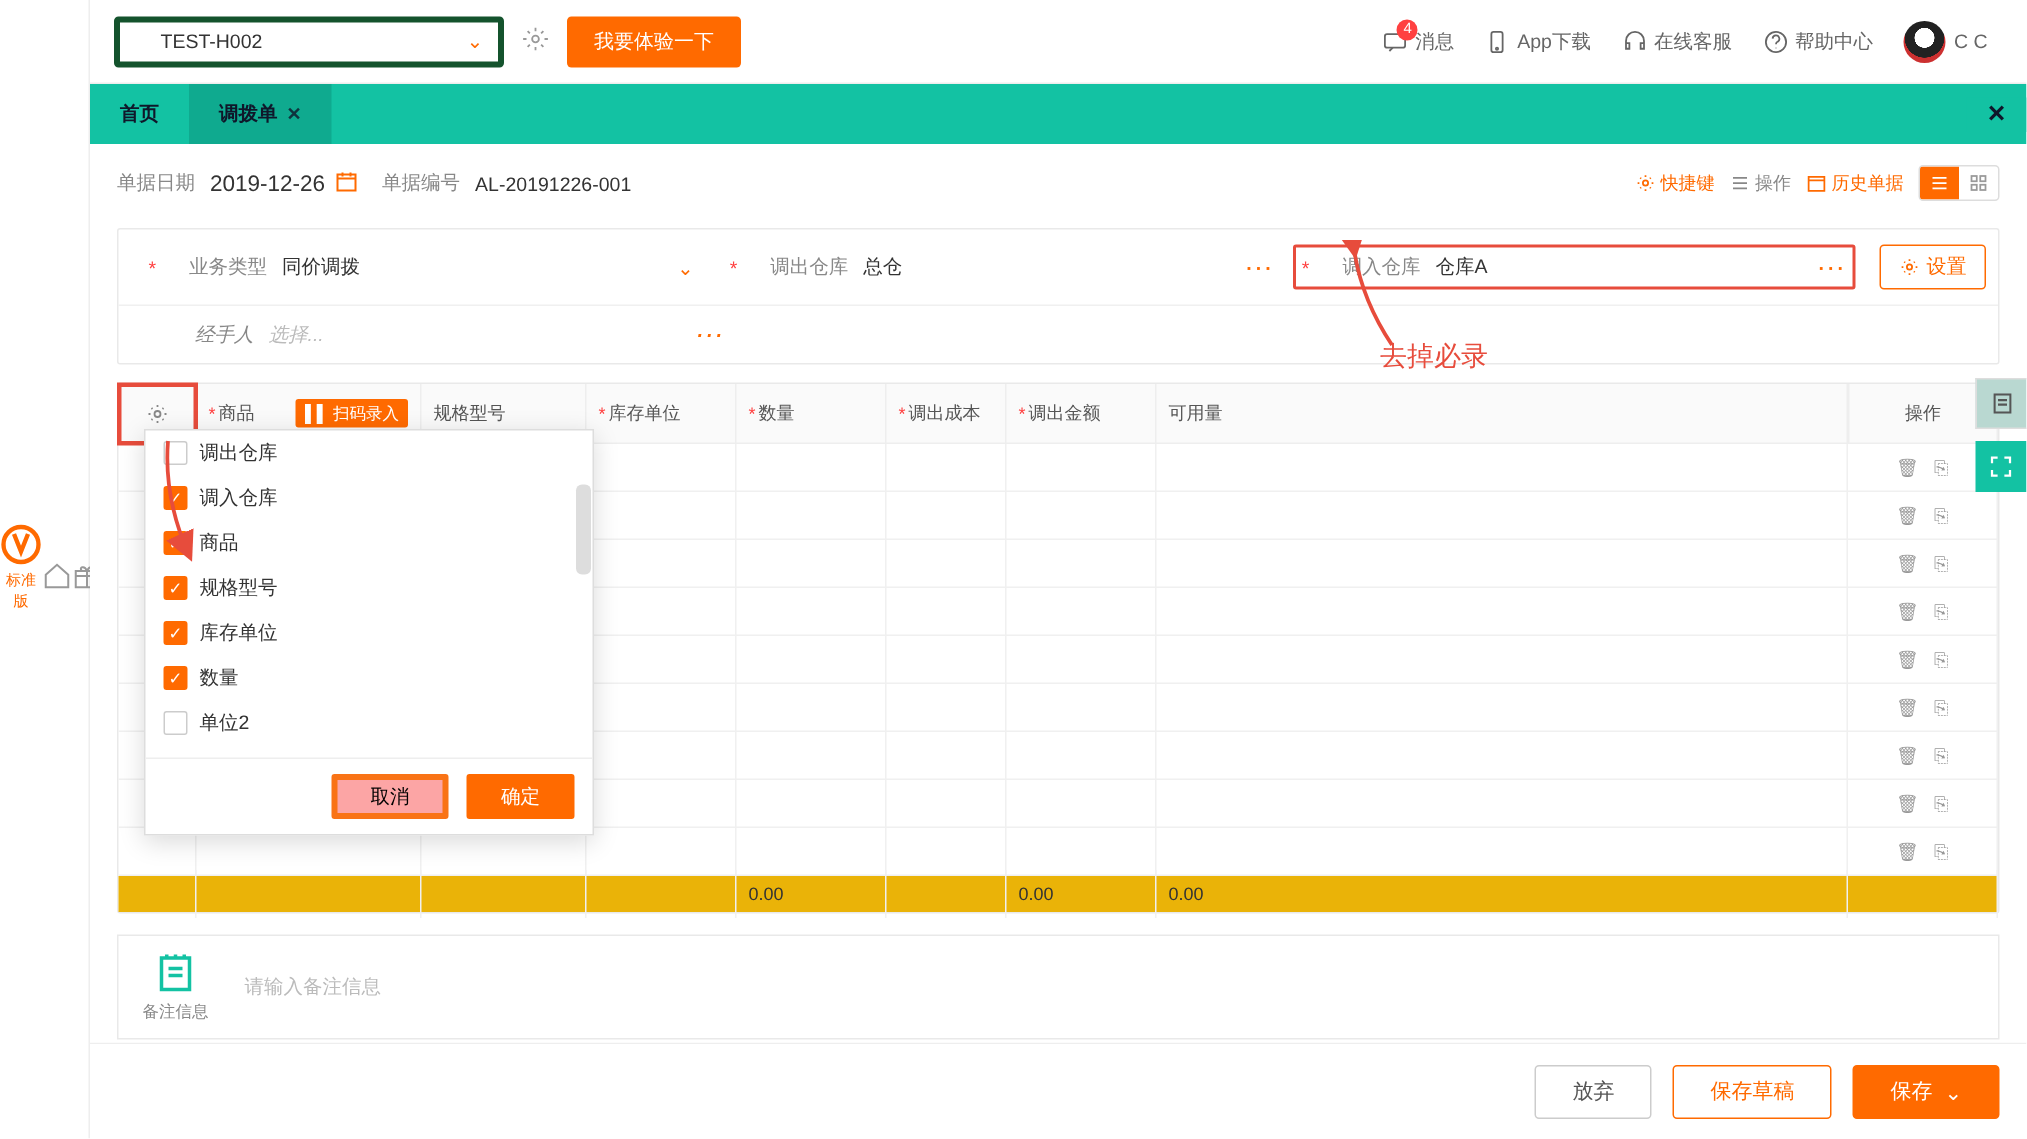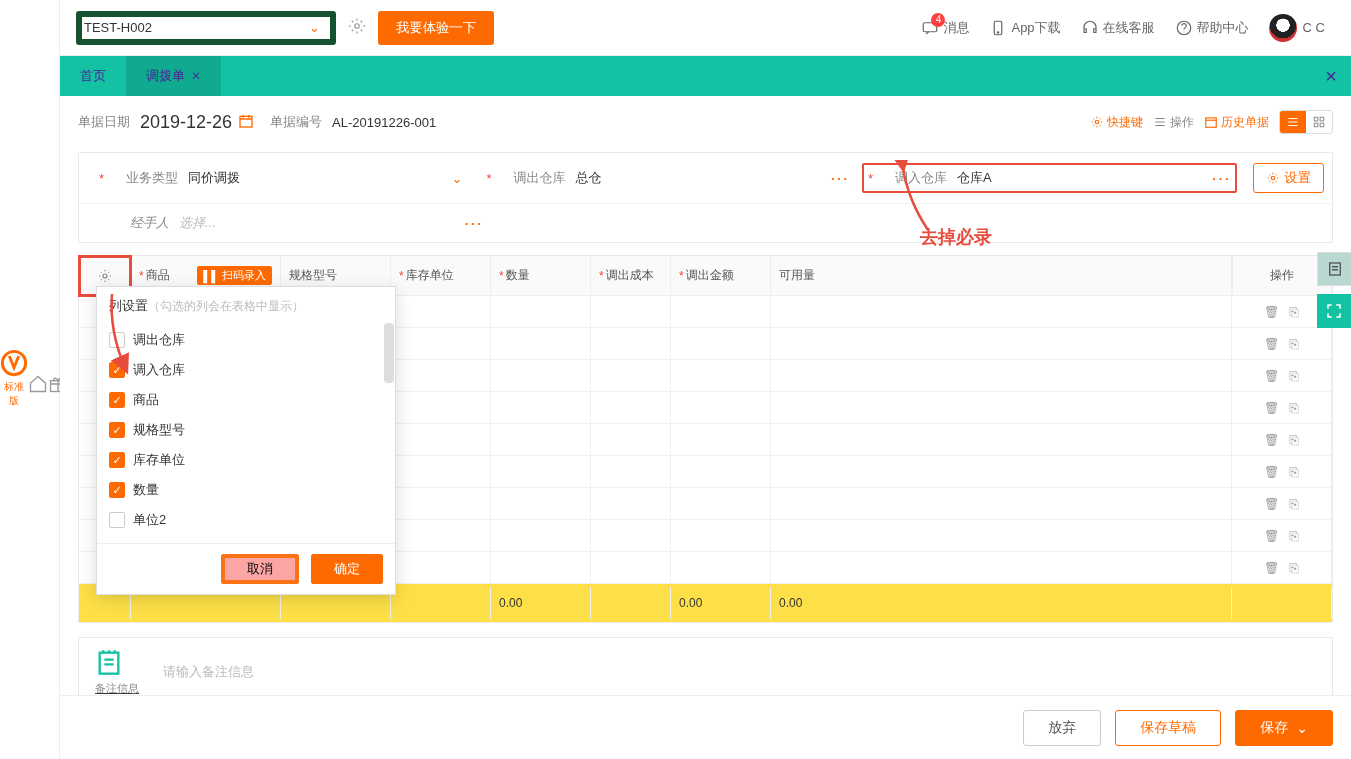--- a/index.html
+++ b/index.html
@@ -11,42 +11,42 @@
 .logo-box { width: 44px; text-align: center; margin-bottom: 10px; }
 .logo-box svg { width: 28px; height: 28px; }
 .logo-text { font-size: 10px; color: #ff6a00; }
 .side-icon { width: 60px; height: 40px; display: flex; align-items: center; justify-content: center; color: #999; cursor: pointer; }
 .side-icon.active { background: #ff6a00; color: #fff; }
 .side-icon svg { width: 20px; height: 20px; }
 
 
 .main-area { flex: 1; display: flex; flex-direction: column; }
 .top-header { height: 56px; display: flex; align-items: center; padding: 0 16px; border-bottom: 1px solid #eee; }
-.store-select { width: 260px; height: 34px; border: 6px solid #14532d; border-radius: 3px; display: flex; align-items: center; padding: 0 2px; color: #333; position: relative; }
+.store-select { width: 260px; height: 34px; border: 4px solid #14532d; border-radius: 3px; display: flex; align-items: center; padding: 0 27px; color: #333; position: relative; }
 .store-select .chev { position: absolute; right: 10px; color: #ff6a00; }
 .hdr-gear { margin: 0 12px; color: #999; cursor: pointer; }
 .trial-btn { background: #ff6a00; color: #fff; border: none; border-radius: 3px; height: 34px; padding: 0 18px; cursor: pointer; text-align: right; }
 .top-spacer { flex: 1; }
 .hdr-item { display: flex; align-items: center; margin: 0 10px; color: #666; cursor: pointer; position: relative; font-size: 13px; }
 .hdr-item svg { width: 18px; height: 18px; margin-right: 4px; }
 .badge { position: absolute; top: -6px; left: 10px; background: #ff4040; color: #fff; border-radius: 8px; font-size: 10px; min-width: 14px; height: 14px; line-height: 14px; text-align: center; padding: 0 3px; }
 .avatar { width: 28px; height: 28px; border-radius: 50%; background: radial-gradient(circle at 50% 40%, #fff 30%, #222 31%, #222 60%, #cc3030 61%); margin-right: 6px; }
 
 
-.tab-bar { height: 40px; background: #13c2a3; display: flex; align-items: center; color: #4c1d95; }
+.tab-bar { height: 40px; background: #13c2a3; display: flex; align-items: center; color: #0f172a; font-weight: bold; }
 .tab { height: 40px; line-height: 40px; padding: 0 20px; cursor: pointer; }
 .tab.active { background: #0faa8f; position: relative; }
 .tab .x { margin-left: 6px; font-size: 12px; opacity: .8; }
 .tab-bar .close-panel { margin-left: auto; width: 40px; text-align: center; font-size: 20px; cursor: pointer; background: #13c2a3; }
 
 
 .page { flex: 1; padding: 14px 18px 0 18px; overflow: auto; background: #fff; position: relative; }
 .row1 { display: flex; align-items: center; margin-bottom: 18px; }
 .lbl { color: #888; font-size: 13px; }
-.date-val { color: #333; margin: 0 6px 0 10px; font-size: 18px; }
+.date-val { color: #333; margin: 0 6px 0 10px; font-size: 15px; }
 .cal-icon { color: #ff6a00; margin-right: 16px; }
 .doc-no { color: #333; margin-left: 10px; }
 .row1-right { margin-left: auto; display: flex; align-items: center; gap: 10px; }
 .link-orange { color: #ff6a00; display: inline-flex; align-items: center; cursor: pointer; font-size: 12px; }
 .link-orange svg { width: 14px; height: 14px; margin-right: 3px; }
 .link-grey { color: #888; display: inline-flex; align-items: center; cursor: pointer; font-size: 12px; }
 .link-grey svg { width: 14px; height: 14px; margin-right: 3px; }
 .view-toggle { display: inline-flex; border: 1px solid #ddd; border-radius: 3px; overflow: hidden; }
 .vt-btn { width: 26px; height: 22px; display: flex; align-items: center; justify-content: center; cursor: pointer; color: #999; }
 .vt-btn.active { background: #ff6a00; color: #fff; }
@@ -69,39 +69,39 @@
 
 .grid-wrap { border: 1px solid #e9e9e9; border-radius: 2px; position: relative; }
 .grid-header { display: flex; background: #fafafa; border-bottom: 1px solid #eee; height: 40px; align-items: center; }
 .gh-cell { border-right: 1px solid #eee; height: 40px; display: flex; align-items: center; padding: 0 8px; font-size: 12px; color: #555; }
 .gh-gear { width: 52px; justify-content: center; cursor: pointer; }
 .gh-gear.boxed2 { outline: 3px solid #e74c3c; outline-offset: -2px; }
 .req-star { color: #ff4040; margin-right: 2px; }
 .scan-btn { background: #ff6a00; color: #fff; font-size: 11px; border-radius: 2px; padding: 2px 6px; margin-left: auto; display: inline-flex; align-items: center; }
 .grid-body .grow { display: flex; height: 32px; border-bottom: 1px solid #f0f0f0; align-items: center; }
 .gcell { border-right: 1px solid #f0f0f0; height: 32px; display: flex; align-items: center; padding: 0 8px; font-size: 12px; }
-.grid-footer { display: flex; height: 38px; align-items: center; background: #fde047; }
+.grid-footer { display: flex; height: 24px; align-items: center; background: #eab308; }
 .ops-col { border-left: 1px solid #eee; }
 .op-icons { display: flex; gap: 10px; color: #999; justify-content: center; width: 100%; }
 .op-icons span { cursor: pointer; }
 
 
 .c-gear { width: 52px; }
 .c-prod { width: 150px; }
 .c-spec { width: 110px; }
 .c-unit { width: 100px; }
 .c-qty { width: 100px; }
 .c-cost { width: 80px; }
 .c-amt { width: 100px; }
 .c-avail { flex: 1; }
 .c-ops { width: 100px; justify-content: center; }
 
 
 .remarks { margin-top: 14px; border: 1px solid #e9e9e9; display: flex; align-items: center; padding: 10px 16px; }
-.remarks-icon { text-align: left; margin-right: 24px; text-decoration: underline; }
+.remarks-icon { text-align: center; margin-right: 24px; }
 .remarks-icon svg { width: 28px; height: 28px; color: #13c2a3; }
 .remarks-icon .t { font-size: 11px; color: #888; margin-top: 2px; }
 .remarks-input { color: #bbb; }
 
 
 .page-footer { height: 64px; display: flex; align-items: center; justify-content: flex-end; padding: 0 18px; gap: 14px; border-top: 1px solid #eee; }
 .btn { height: 36px; padding: 0 24px; border-radius: 3px; cursor: pointer; font-size: 14px; }
 .btn-plain { background: #fff; border: 1px solid #ccc; color: #555; }
 .btn-outline { background: #fff; border: 1px solid #ff6a00; color: #ff6a00; }
 .btn-primary { background: #ff6a00; border: 1px solid #ff6a00; color: #fff; display: inline-flex; align-items: center; }
@@ -115,21 +115,21 @@
 .pop-item { display: flex; align-items: center; height: 30px; font-size: 13px; cursor: pointer; }
 .cbx { width: 16px; height: 16px; border: 1px solid #ccc; border-radius: 2px; margin-right: 8px; display: inline-flex; align-items: center; justify-content: center; }
 .cbx.on { background: #ff6a00; border-color: #ff6a00; color: #fff; }
 .cbx.on::after { content: '✓'; font-size: 11px; }
 .pop-footer { display: flex; justify-content: flex-end; gap: 12px; padding: 10px 12px; border-top: 1px solid #eee; }
 .pop-btn { height: 30px; padding: 0 22px; border-radius: 2px; cursor: pointer; font-size: 13px; }
 .pop-cancel { background: #fca5a5; border: 4px solid #f97316; }
 .pop-ok { background: #ff6a00; color: #fff; border: 1px solid #ff6a00; }
 
 
-.annotation-label { position: absolute; left: 920px; top: 225px; color: #e74c3c; font-size: 18px; font-weight: 700; }
+.annotation-label { position: absolute; left: 920px; top: 225px; color: #e74c3c; font-size: 18px; font-weight: 400; }
 .annotation-arrow { position: absolute; left: 888px; top: 160px; pointer-events: none; }
 
 
 .right-float { position: absolute; right: 0; top: 252px; display: flex; flex-direction: column; gap: 8px; }
 .rf-btn { width: 34px; height: 34px; display: flex; align-items: center; justify-content: center; color: #fff; cursor: pointer; }
 .rf1 { background: #b9d8d1; color: #555; border: 1px solid #ddd; border-right: none; }
 .rf2 { background: #13c2a3; }
 
 
 .scroll-thumb { position: absolute; right: 1px; top: 36px; width: 10px; height: 60px; background: #ddd; border-radius: 4px; }
@@ -556,21 +556,20 @@
       <button class="btn btn-plain">放弃</button>
       <button class="btn btn-outline">保存草稿</button>
       <button class="btn btn-primary">
           <span>保存</span>
           <span class="chev">⌄</span>
         </button>
     </div>
   </div>
 
   <div class="col-popover">
-    <div class="pop-title"><span>列设置</span><span class="hint">（勾选的列会在表格中显示）</span></div>
     <div class="pop-list" id="pop-list">
         <div class="pop-item">
           <span class="cbx "></span>
           <span>调出仓库</span>
         </div>
         <div class="pop-item">
           <span class="cbx on"></span>
           <span>调入仓库</span>
         </div>
         <div class="pop-item">

